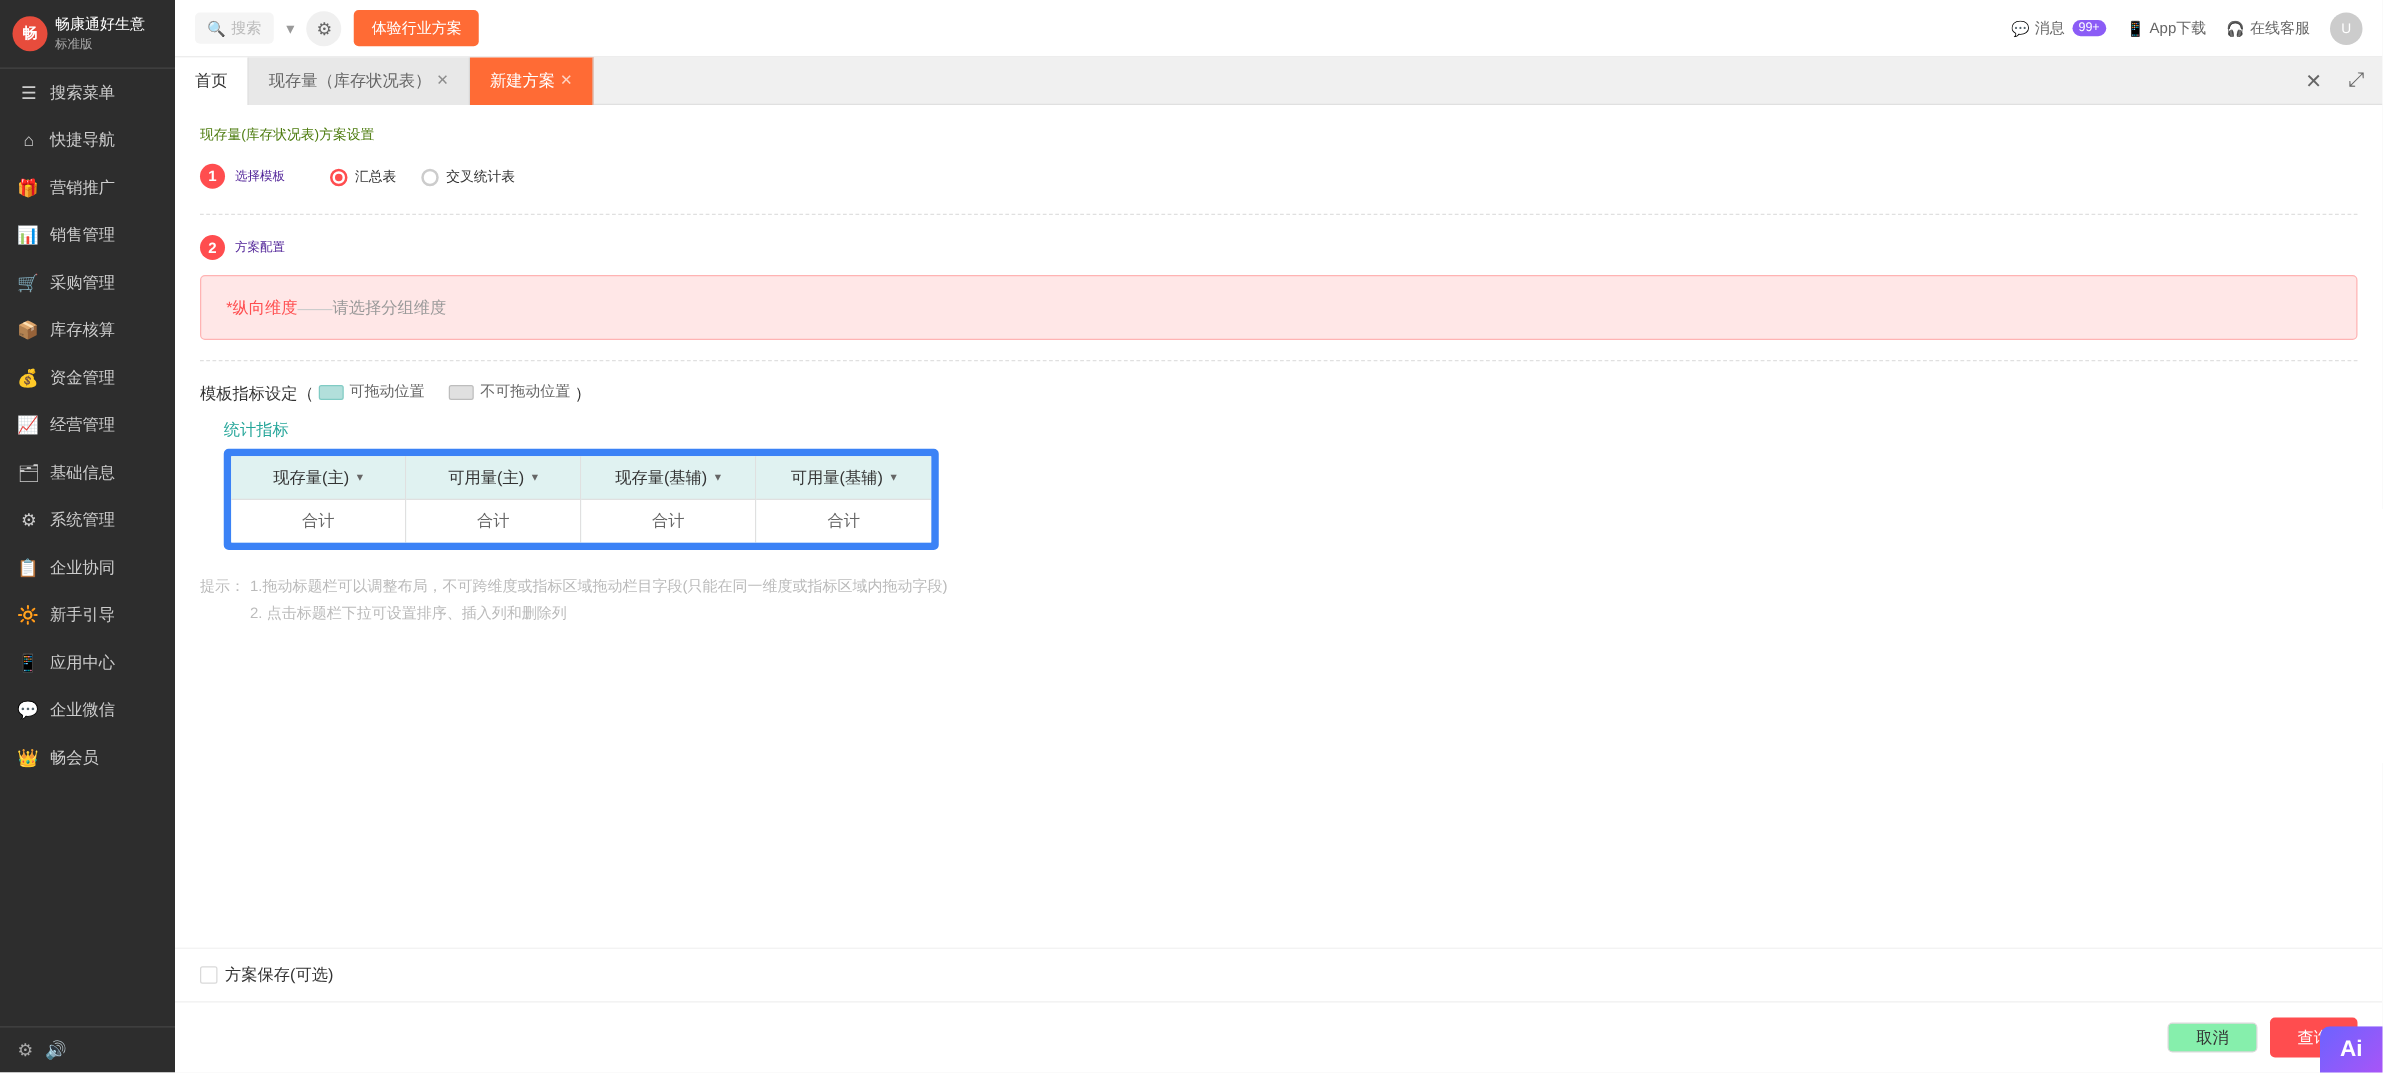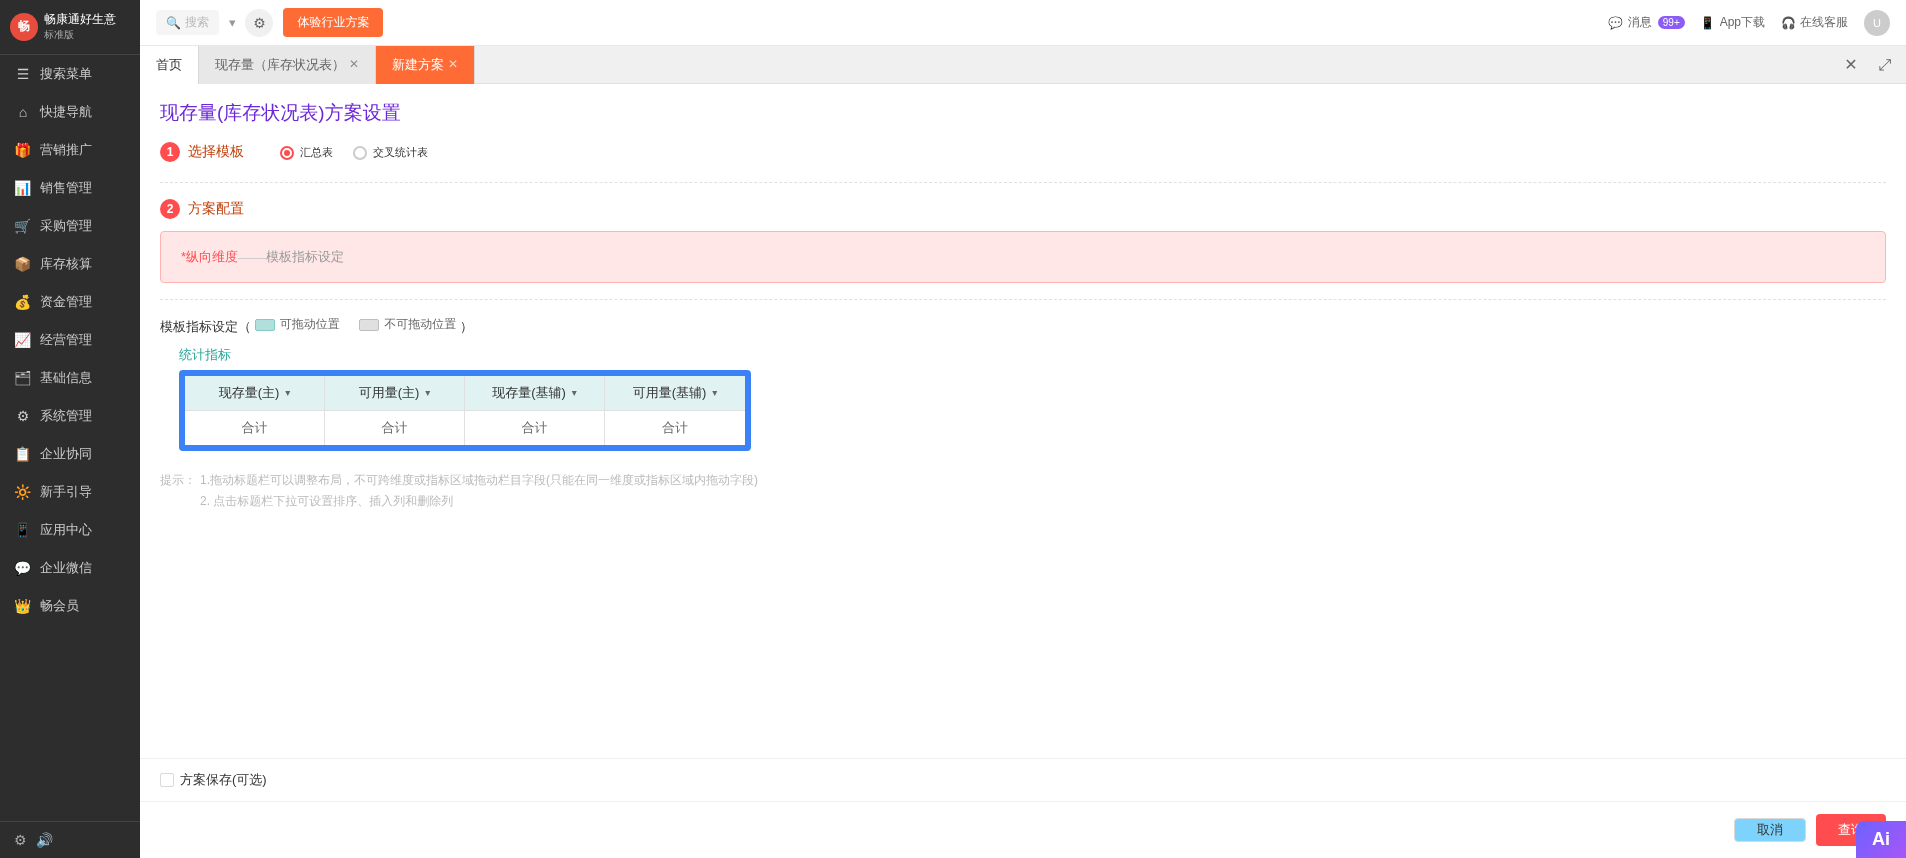--- a/index.html
+++ b/index.html
@@ -130,35 +130,35 @@
 
     
     .content-area {
       flex: 1;
       background: #fff;
       overflow-y: auto;
       padding: 16px 20px;
       position: relative;
     }
     .page-title {
-      font-size: 19px; color: #6d28d9; margin-bottom: 16px;
+      font-size: 11px; color: #4d7c0f; margin-bottom: 16px;
     }
 
     
     .step-section { margin-bottom: 20px; }
     .step-header {
       display: flex; align-items: center; gap: 8px; margin-bottom: 12px;
     }
     .step-badge {
       width: 20px; height: 20px; border-radius: 50%;
       background: #ff4d4f; color: #fff;
       display: flex; align-items: center; justify-content: center;
       font-size: 12px; font-weight: bold; flex-shrink: 0;
     }
-    .step-title { font-size: 14px; font-weight: 500; color: #c2410c; }
+    .step-title { font-size: 10px; font-weight: 500; color: #4c1d95; }
 
     
     .template-row {
       display: flex; align-items: center; gap: 20px;
       margin-left: 28px;
     }
     .radio-item { display: flex; align-items: flex-end; gap: 6px; cursor: pointer; font-size: 11px; color: #333; }
     .radio-circle {
       width: 14px; height: 14px; border-radius: 50%;
       border: 2px solid #ccc;
@@ -245,21 +245,21 @@
     
     .action-bar {
       display: flex; justify-content: flex-end; align-items: center; gap: 10px;
       padding: 12px 20px;
       background: #fff;
       border-top: 1px solid #f0f0f0;
       flex-shrink: 0;
     }
     .btn-cancel {
       padding: 2px 22px; border: 1px solid #d9d9d9; border-radius: 4px;
-      background: #7dd3fc; color: #333; font-size: 13px; cursor: pointer;
+      background: #86efac; color: #333; font-size: 13px; cursor: pointer;
     }
     .btn-query {
       padding: 7px 22px; border: none; border-radius: 4px;
       background: #ff4d4f; color: #fff; font-size: 13px; cursor: pointer;
     }
 
     
     .ai-badge {
       position: fixed;
       right: 0; bottom: 0;
@@ -428,21 +428,21 @@
       <div class="step-section">
         <div class="step-header">
           <div class="step-badge">2</div>
           <span class="step-title">方案配置</span>
         </div>
 
 
         <div class="required-dimension-area">
           <span class="required-label">*纵向维度</span>
           <span class="dimension-divider">——</span>
-          <span class="dimension-placeholder">模板指标设定</span>
+          <span class="dimension-placeholder">请选择分组维度</span>
         </div>
 
         <hr class="section-divider">
 
         <div class="metrics-label">
           <span>模板指标设定（</span>
           <span class="legend-item" style="display:inline-flex; align-items:center; gap:5px;">
             <span class="legend-box draggable"></span>
             <span>可拖动位置</span>
           </span>

